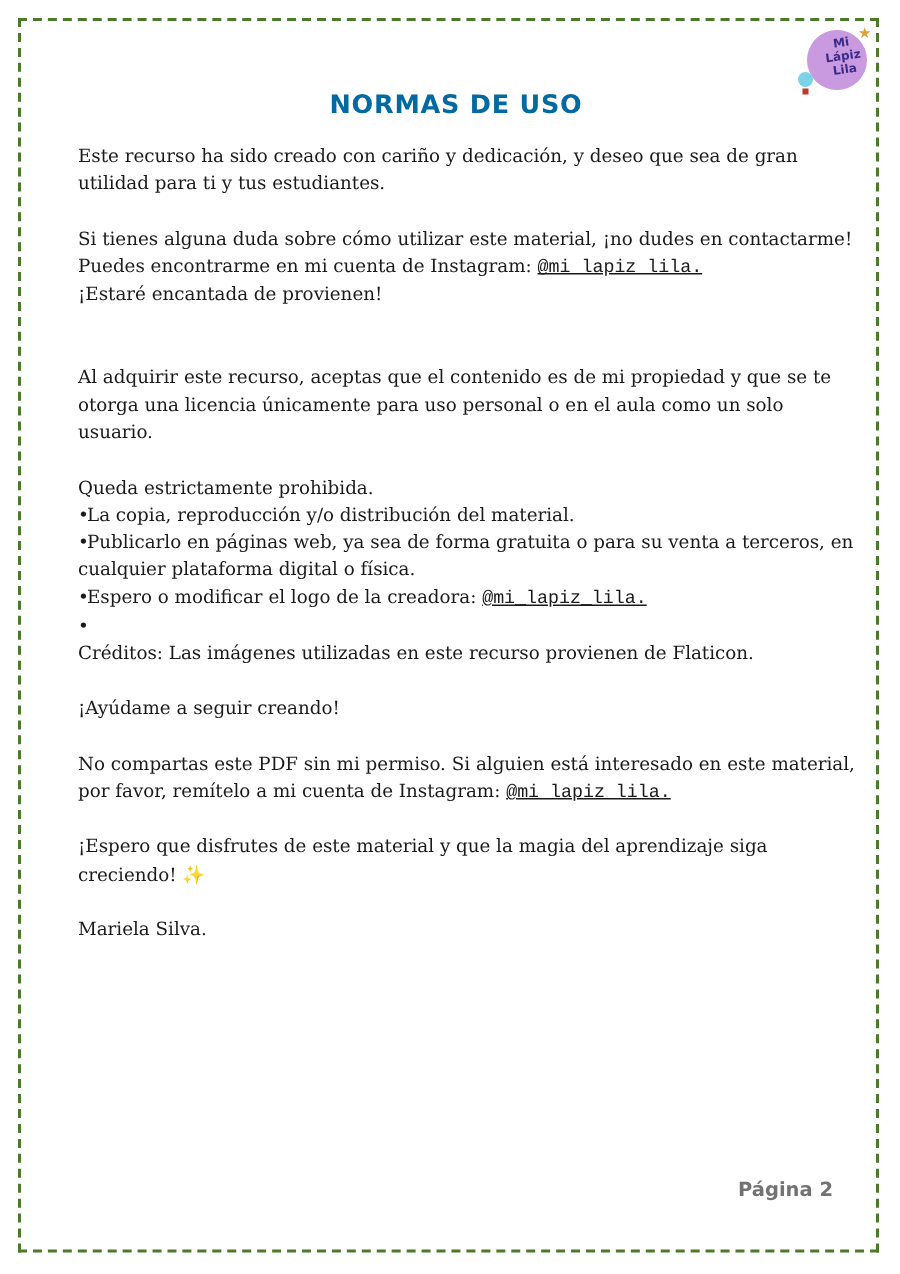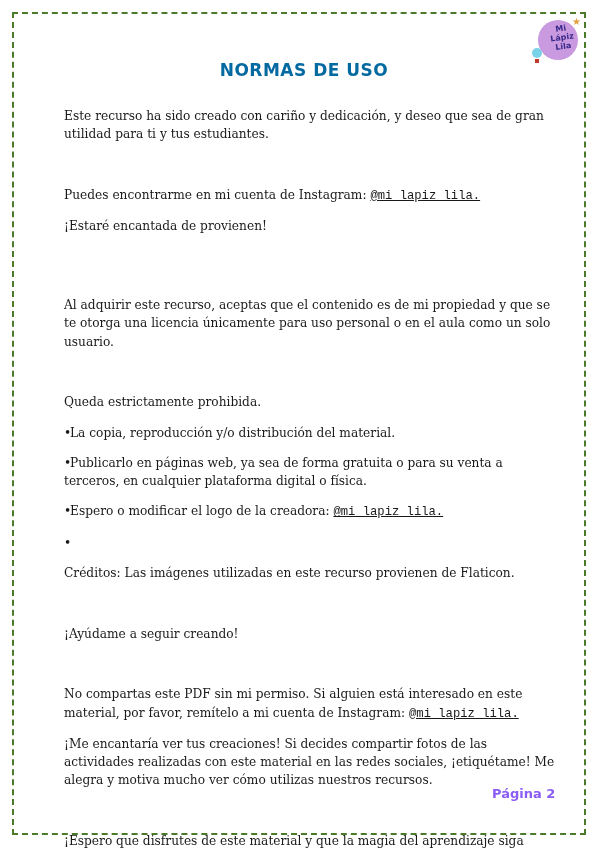--- a/index.html
+++ b/index.html
@@ -91,21 +91,21 @@
     }
     .content {
       position: absolute;
       left: 52px;
       top: 95px;
       width: 520px;
       font-size: 12.2px;
       line-height: 18.3px;
     }
     .content p {
-      margin: 12px;
+      margin: 0;
     }
     .gap {
       height: 18.3px;
     }
     .handle {
       text-decoration: underline;
       font-family: Liberation Mono, monospace;
     }
     .bullet {
       display: inline-block;
@@ -114,21 +114,21 @@
     .sparkle {
       color: #f2b530;
     }
     .page-number {
       position: absolute;
       left: 492px;
       top: 786px;
       font-family: "DejaVu Sans", sans-serif;
       font-weight: bold;
       font-size: 13px;
-      color: #8b5cf6;
+      color: #737373;
     }
   </style>
 </head>
 <body>
 
 <div class="page-border"></div>
 
 <div class="logo">
   <div class="logo-circle"></div>
   <div class="logo-text">
@@ -140,20 +140,21 @@
   <div class="logo-basket"></div>
   <div class="logo-star">★</div>
 </div>
 
 <div class="title">NORMAS DE USO</div>
 
 <div class="content">
   <p>Este recurso ha sido creado con cariño y dedicación, y deseo que sea de gran utilidad para ti y tus estudiantes.</p>
   <div class="gap"></div>
 
+  <p>Si tienes alguna duda sobre cómo utilizar este material, ¡no dudes en contactarme!</p>
   <p>
     <span>Puedes encontrarme en mi cuenta de Instagram: </span><span class="handle">@mi_lapiz_lila.</span>
   </p>
   <p>¡Estaré encantada de provienen!</p>
   <div class="gap"></div>
 
   <div class="gap"></div>
 
   <p> Al adquirir este recurso, aceptas que el contenido es de mi propiedad y que se te otorga una licencia únicamente para uso personal o en el aula como un solo usuario.</p>
   <div class="gap"></div>
@@ -165,21 +166,20 @@
   <p>•</p>
   <p>Créditos: Las imágenes utilizadas en este recurso provienen de Flaticon.</p>
   <div class="gap"></div>
 
   <p>¡Ayúdame a seguir creando!</p>
   <div class="gap"></div>
 
   <p>
     <span>No compartas este PDF sin mi permiso. Si alguien está interesado en este material, por favor, remítelo a mi cuenta de Instagram: </span><span class="handle">@mi_lapiz_lila.</span>
   </p>
-  <p>¡Me encantaría ver tus creaciones! Si decides compartir fotos de las actividades realizadas con este material en las redes sociales, ¡etiquétame! Me alegra y motiva mucho ver cómo utilizas nuestros recursos.</p>
   <div class="gap"></div>
 
   <p>
     <span>¡Espero que disfrutes de este material y que la magia del aprendizaje siga creciendo! </span><span class="sparkle">✨</span>
   </p>
   <div class="gap"></div>
 
   <p>Mariela Silva.</p>
 </div>
 

